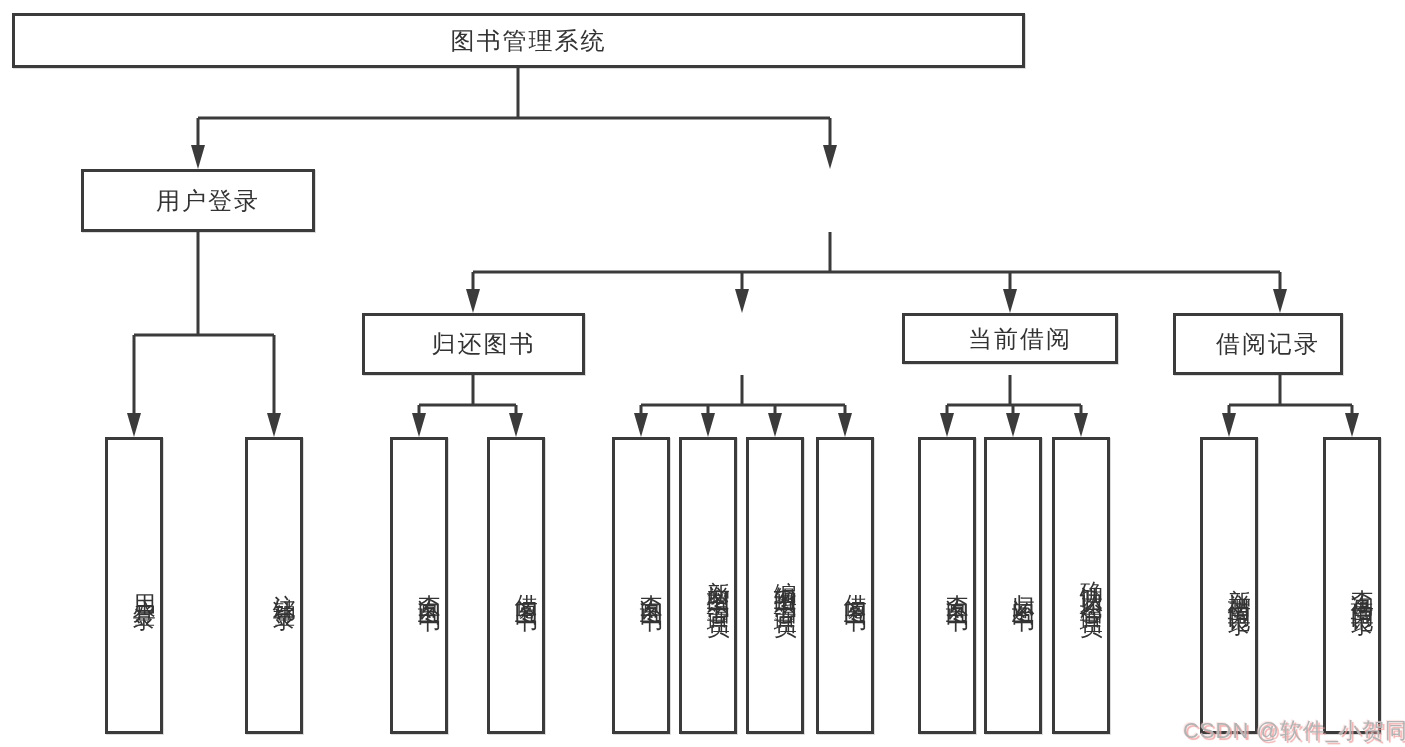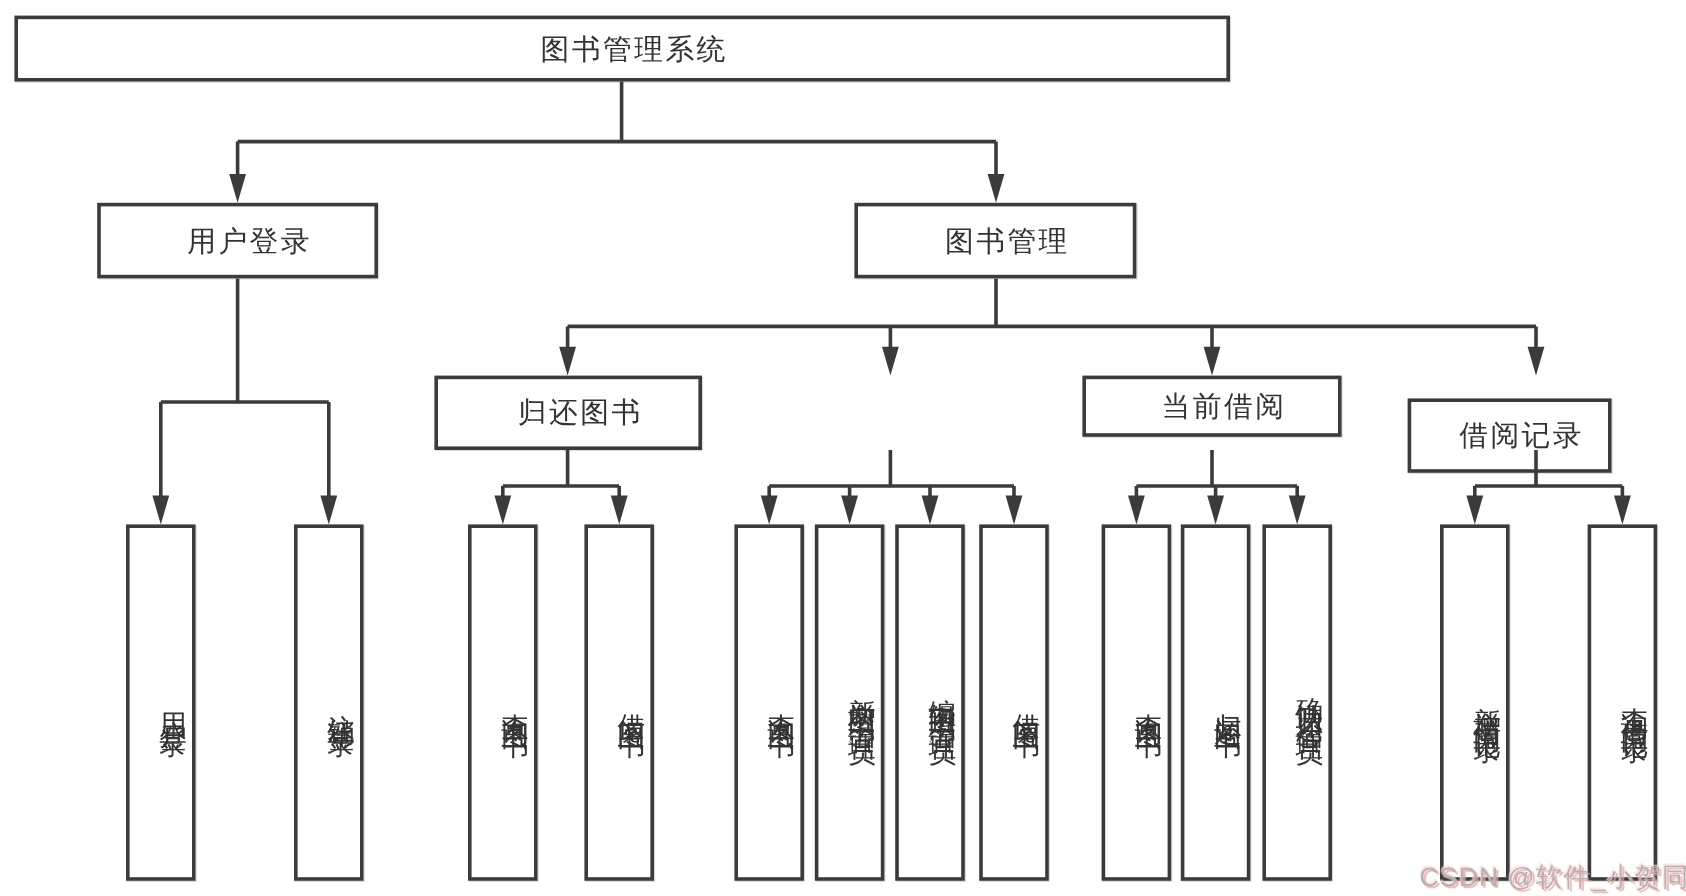--- a/index.html
+++ b/index.html
@@ -95,25 +95,24 @@
         <polygon points="1006,413 1020,413 1013,437"></polygon>
         <polygon points="1074,413 1088,413 1081,437"></polygon>
         <polygon points="1222,413 1236,413 1229,437"></polygon>
         <polygon points="1345,413 1359,413 1352,437"></polygon>
       </g>
   </svg>
 
   <div class="box hbox" style="left:12px; top:13px; width:1013px; height:55px">图书管理系统</div>
 
   <div class="box hbox" style="left:81px; top:169px; width:234px; height:63px">用户登录</div>
-  <div class="box hbox" style="left:712px; top:169px; width:235px; height:63px">图书管理</div>
 
   <div class="box hbox" style="left:362px; top:313px; width:223px; height:62px">归还图书</div>
   <div class="box hbox" style="left:902px; top:313px; width:216px; height:51px">当前借阅</div>
-  <div class="box hbox" style="left:1173px; top:332px; width:170px; height:62px">借阅记录</div>
+  <div class="box hbox" style="left:1173px; top:313px; width:170px; height:62px">借阅记录</div>
 
   <div class="box vbox" style="left:105px; top:437px; width:58px; height:297px">用户登录</div>
   <div class="box vbox" style="left:245px; top:437px; width:58px; height:297px">注销登录</div>
 
   <div class="box vbox" style="left:390px; top:437px; width:58px; height:297px">查询图书</div>
   <div class="box vbox" style="left:487px; top:437px; width:58px; height:297px">借阅图书</div>
 
   <div class="box vbox" style="left:612px; top:437px; width:58px; height:297px">查询图书</div>
   <div class="box vbox" style="left:679px; top:437px; width:58px; height:297px">新增图书（管理员）</div>
   <div class="box vbox" style="left:746px; top:437px; width:58px; height:297px">编辑图书（管理员）</div>

